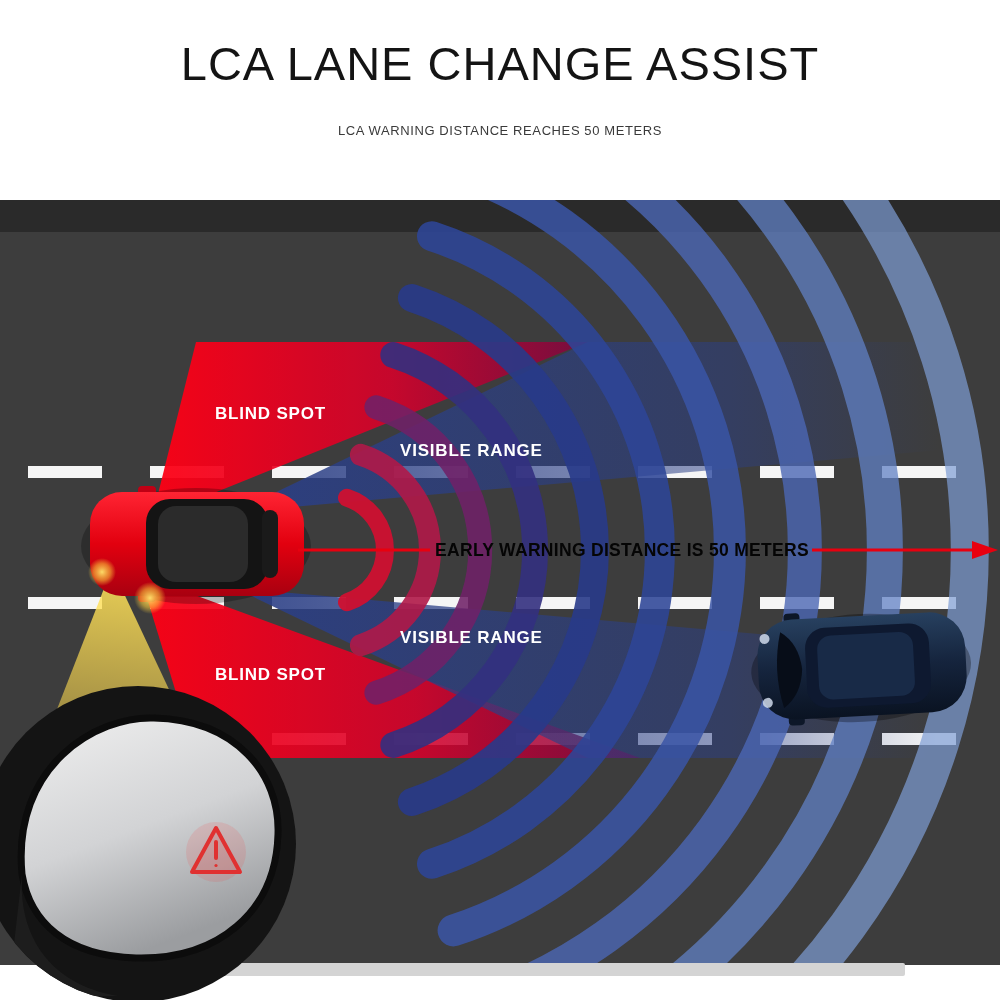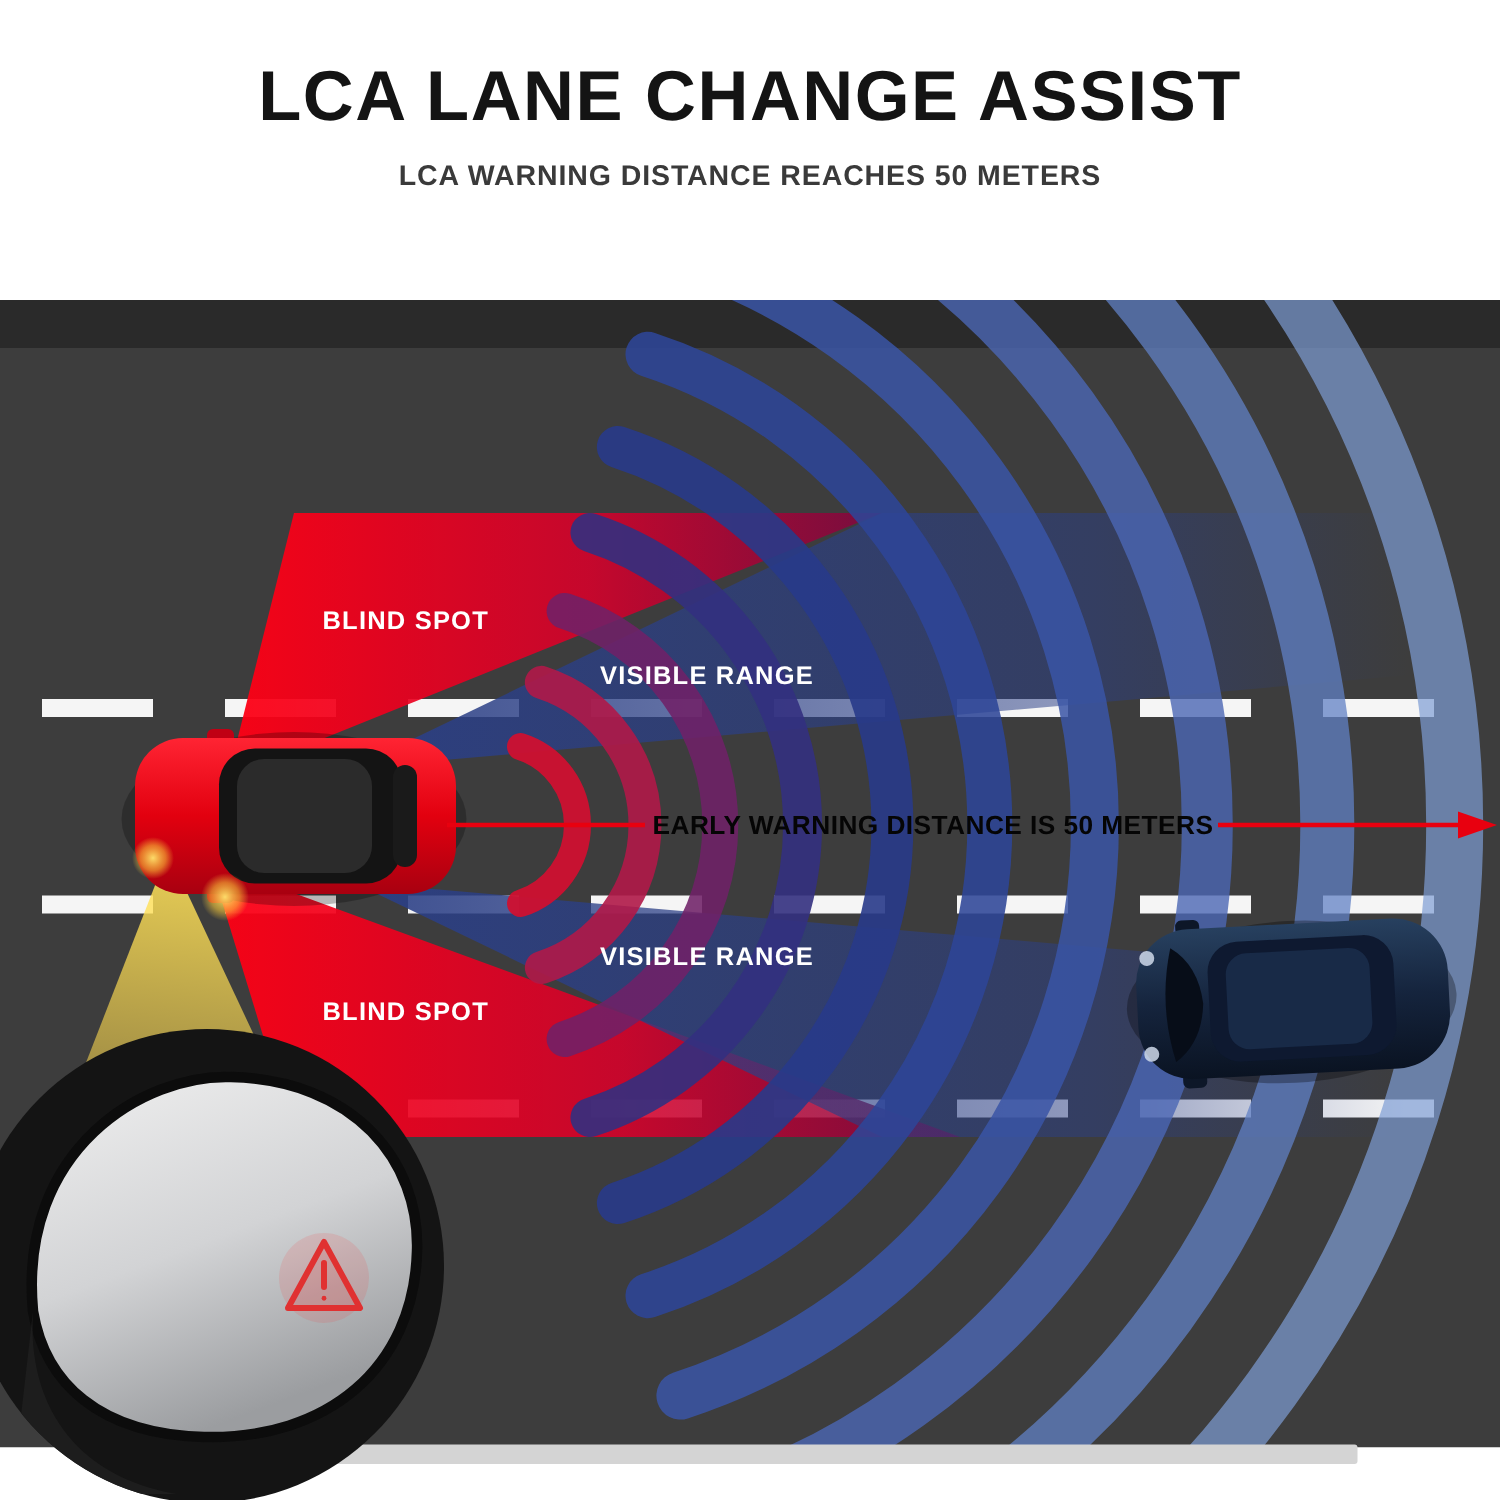--- a/index.html
+++ b/index.html
@@ -2,25 +2,25 @@
 <html><head>
 <meta charset="utf-8">
 <style>
   html,body{margin:0;padding:0;}
   body{
     width:1000px;height:1000px;position:relative;overflow:hidden;
     background:#ffffff;font-family:"Liberation Sans", sans-serif;
   }
   .header{position:absolute;top:0;left:0;width:1000px;height:200px;background:#ffffff;text-align:center;}
   .title{
-    margin:0;padding-top:36px;font-size:47px;font-weight:bold;color:#141414;
+    margin:0;padding-top:36px;font-size:47px;font-weight:normal;color:#141414;
     letter-spacing:1px;
   }
   .subtitle{
-    margin:0;padding-top:16px;font-size:19px;font-weight:bold;color:#3a3a3a;
+    margin:16px;padding-top:16px;font-size:13px;font-weight:normal;color:#3a3a3a;
     letter-spacing:.6px;
   }
   .road-svg{position:absolute;top:200px;left:0;}
   .inset-svg{position:absolute;top:684px;left:-22px;z-index:5;}
   .footer-bar{
     position:absolute;left:95px;top:963px;width:810px;height:13px;
     background:#d4d4d4;border-radius:2px;z-index:2;
   }
   .zone-label{font-size:17px;font-weight:bold;fill:#ffffff;letter-spacing:.8px;}
   .warn-label{font-size:17.5px;font-weight:bold;fill:#050505;letter-spacing:.3px;}

